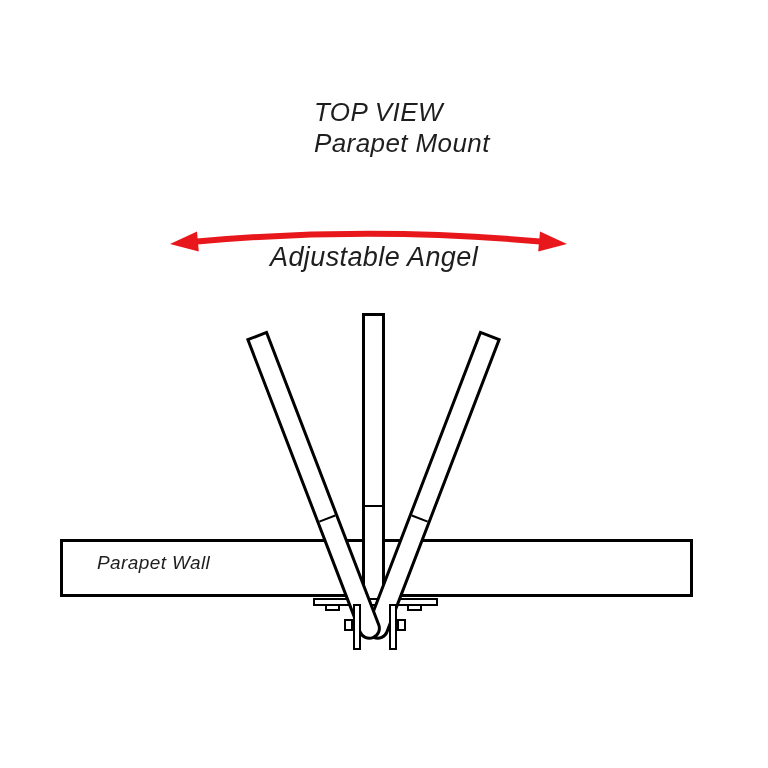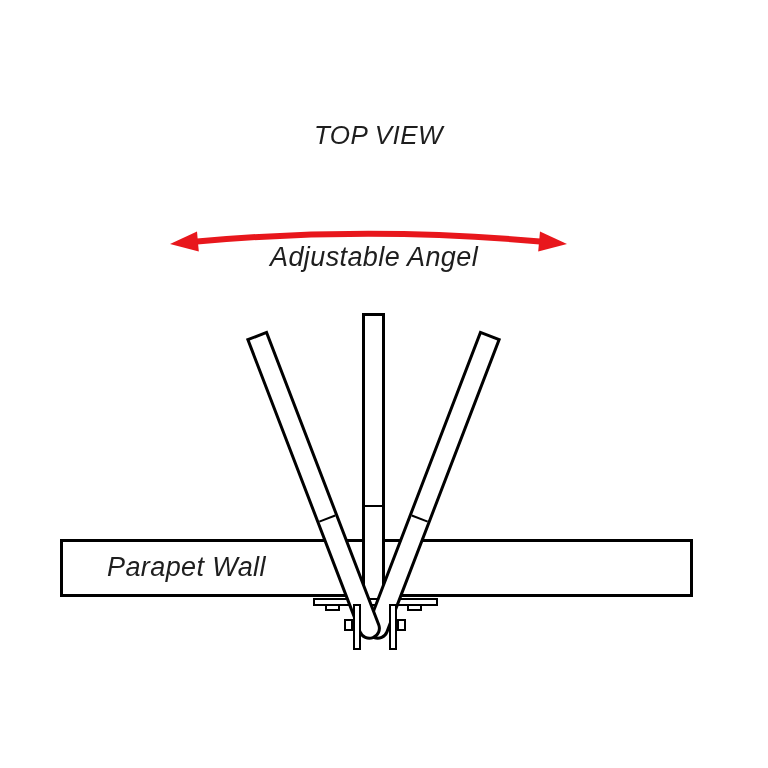--- a/index.html
+++ b/index.html
@@ -11,32 +11,32 @@
     font-family:"Liberation Sans", sans-serif;
   }
   .txt{
     position:absolute;
     font-style:italic;
     color:#1e1e1e;
     letter-spacing:0.4px;
     white-space:nowrap;
   }
   #title-block{
-    left:314px;top:120px;
+    left:314px;top:97px;
     font-size:26px;line-height:31px;
     text-align:left;
   }
   #arrow-label{
     left:270px;top:242px;width:206px;
     text-align:center;
     font-size:27px;
   }
   #wall-label{
-    left:107px;top:552px;
-    font-size:27px;
+    left:97px;top:552px;
+    font-size:19px;
   }
   
   .piece{
     position:absolute;
     background:#ffffff;
     border:3px solid #000000;
     box-sizing:border-box;
   }
   .pole{
     width:23px;height:326px;
@@ -71,20 +71,21 @@
 
   #angle-arrow{position:absolute;left:0;top:0;pointer-events:none;}
 </style>
 </head>
 <body>
 
 <div id="canvas">
 
   <div id="title-block" class="txt">
     <div>TOP VIEW</div>
+    <div>Parapet Mount</div>
   </div>
 
   <svg id="angle-arrow" width="768" height="768" viewBox="0 0 768 768">
     <path d="M 197 241.5 Q 368 226 540 241.5" fill="none" stroke-width="6" stroke="#e8171c"></path>
     <polygon points="170,244 198.8,251.5 197,231.5" fill="#e8171c"></polygon>
     <polygon points="567,244 538.2,251.5 540,231.5" fill="#e8171c"></polygon>
   </svg>
 
   <div id="arrow-label" class="txt">Adjustable Angel</div>
 

